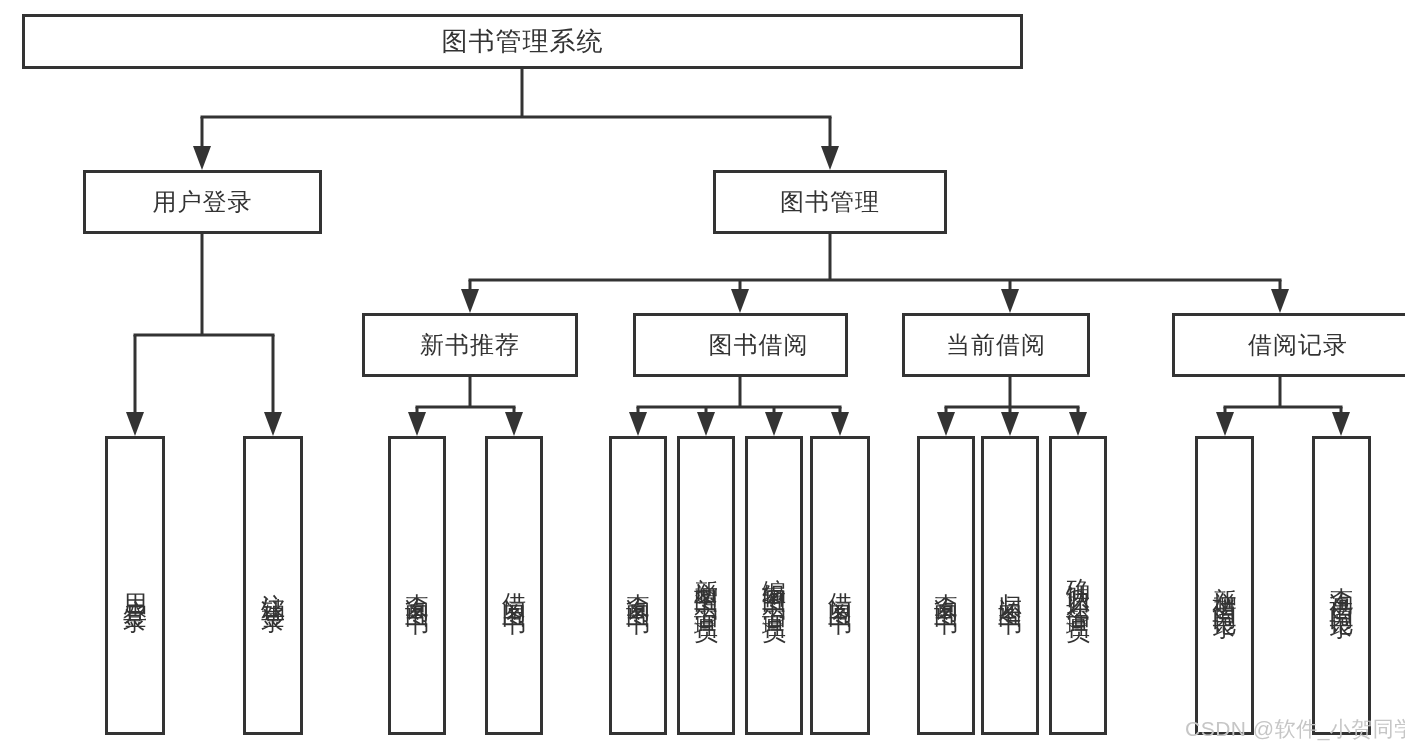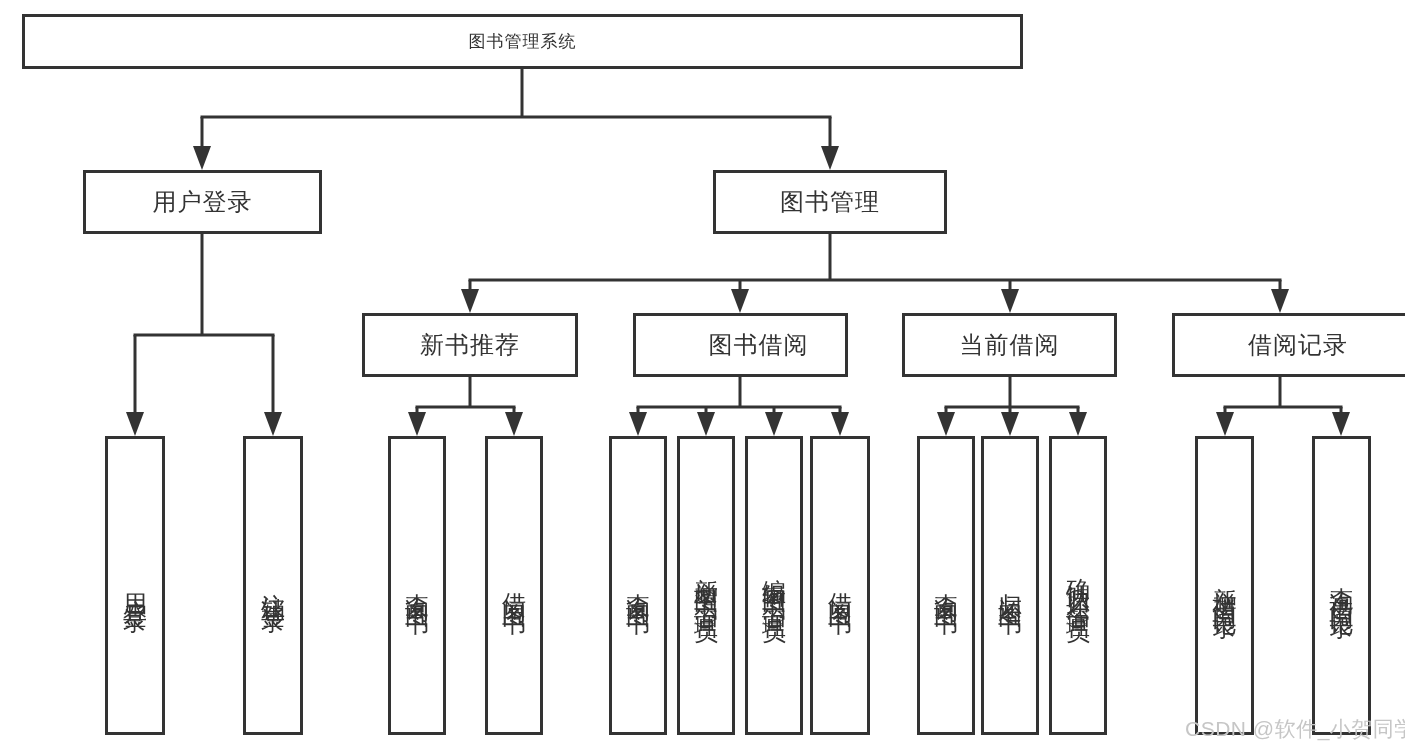--- a/index.html
+++ b/index.html
@@ -16,21 +16,21 @@
     box-sizing:border-box;
     border:3px solid #333333;
     background:#ffffff;
     color:#333333;
     display:flex;
     align-items:center;
     justify-content:center;
     z-index:2;
   }
   .node.h{font-size:24px;letter-spacing:1px;white-space:nowrap;}
-  .node.root{font-size:17px;}
+  .node.root{font-size:26px;}
   .node.v .lbl{
     writing-mode:vertical-rl;
     text-orientation:mixed;
     font-size:24px;
     letter-spacing:6px;
     line-height:1;
   }
   .watermark{
     position:absolute;
     z-index:5;
@@ -108,21 +108,21 @@
     </div>
     <div class="node h" style="left: 362px; top: 313px; width: 216px; height: 64px;">
       <span class="lbl">新书推荐</span>
     </div>
     <div class="node h" style="left: 713px; top: 170px; width: 234px; height: 64px;">
       <span class="lbl">图书管理</span>
     </div>
     <div class="node h" style="left: 633px; top: 313px; width: 215px; height: 64px; padding-left: 36px;">
       <span class="lbl">图书借阅</span>
     </div>
-    <div class="node h" style="left: 902px; top: 313px; width: 215px; height: 64px;">
+    <div class="node h" style="left: 902px; top: 313px; width: 188px; height: 64px;">
       <span class="lbl">当前借阅</span>
     </div>
     <div class="node h" style="left: 1172px; top: 313px; width: 252px; height: 64px;">
       <span class="lbl">借阅记录</span>
     </div>
     <div class="node v" style="left: 105px; top: 436px; width: 60px; height: 299px;">
       <span class="lbl">用户登录</span>
     </div>
     <div class="node v" style="left: 243px; top: 436px; width: 60px; height: 299px;">
       <span class="lbl">注销登录</span>

